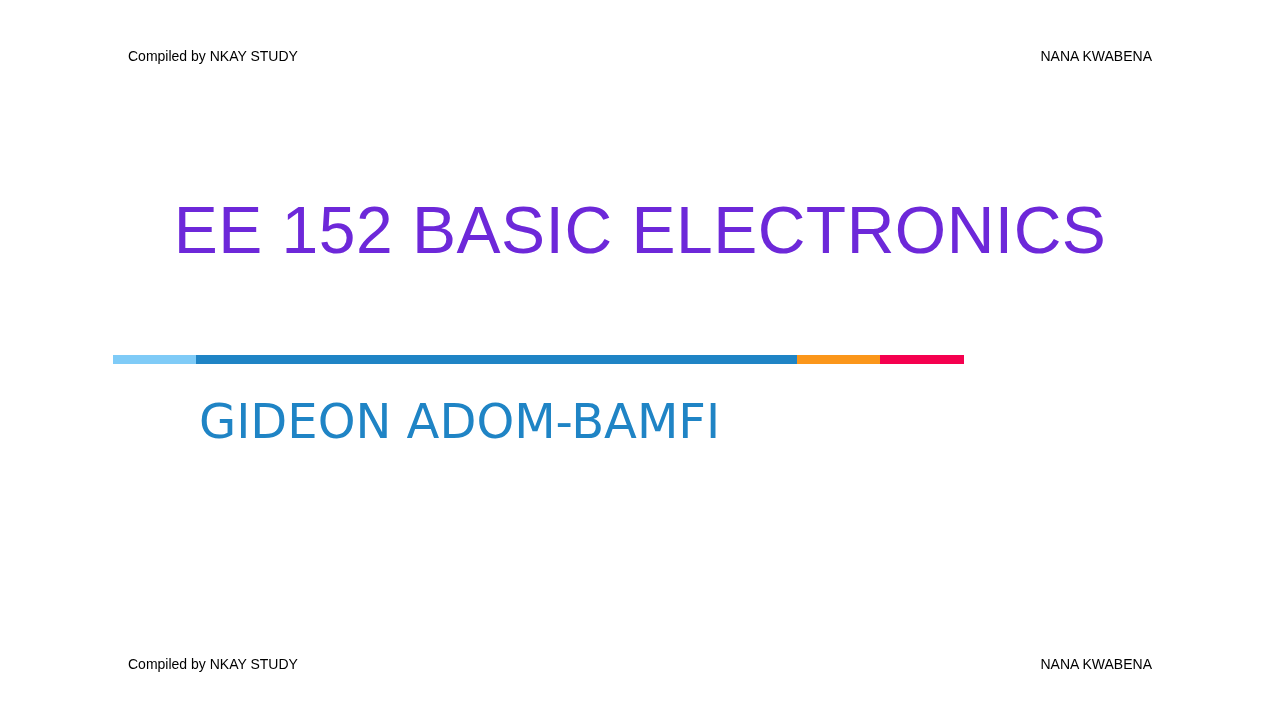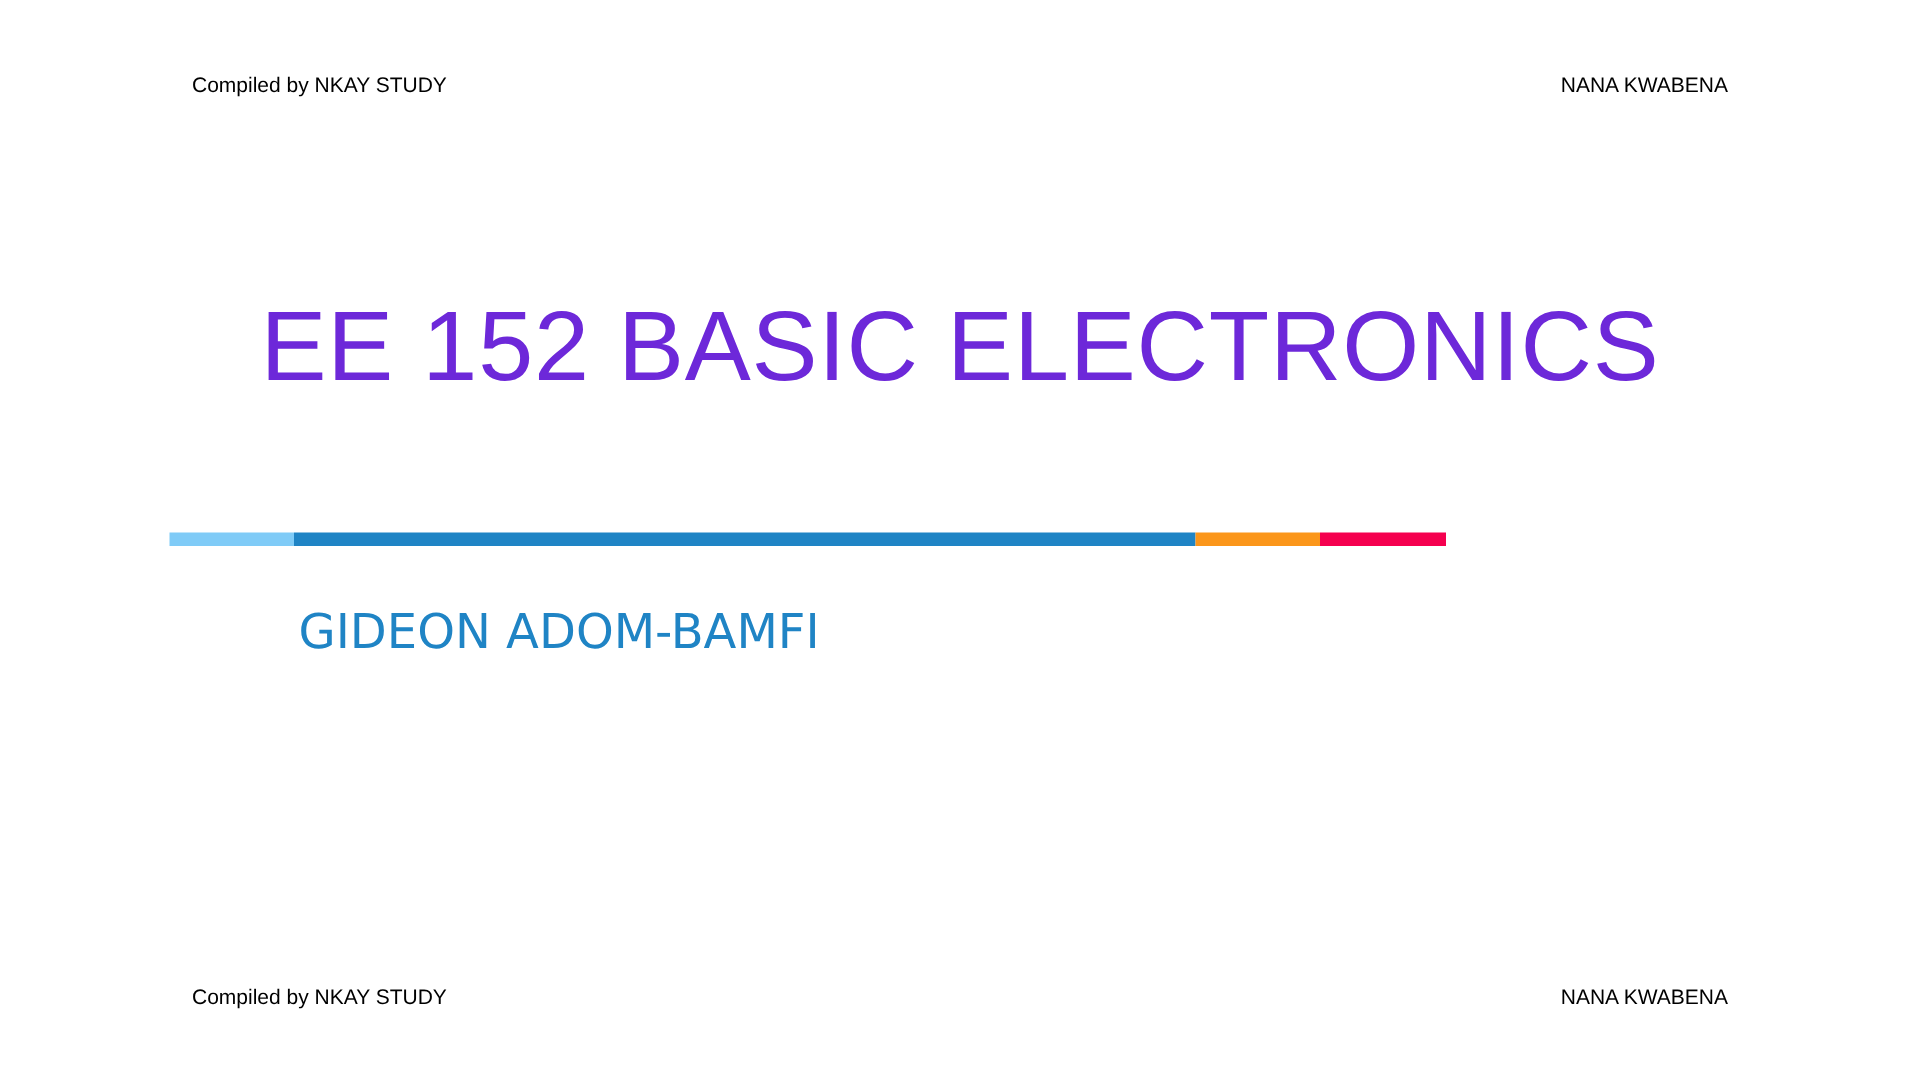--- a/index.html
+++ b/index.html
@@ -57,21 +57,21 @@
     .seg-2 { width: 601px; }
     .seg-3 { width: 83px; }
     .seg-4 { width: 84px; }
 
     .subtitle {
       position: absolute;
       left: 199px;
       top: 394px;
       font-family: "DejaVu Sans", sans-serif;
       font-weight: normal;
-      font-size: 32px;
+      font-size: 48px;
       line-height: 54px;
       color: #1f84c5;
       white-space: nowrap;
       letter-spacing: 0px;
     }
   </style>
 </head>
 <body>
 
 <div class="page">

